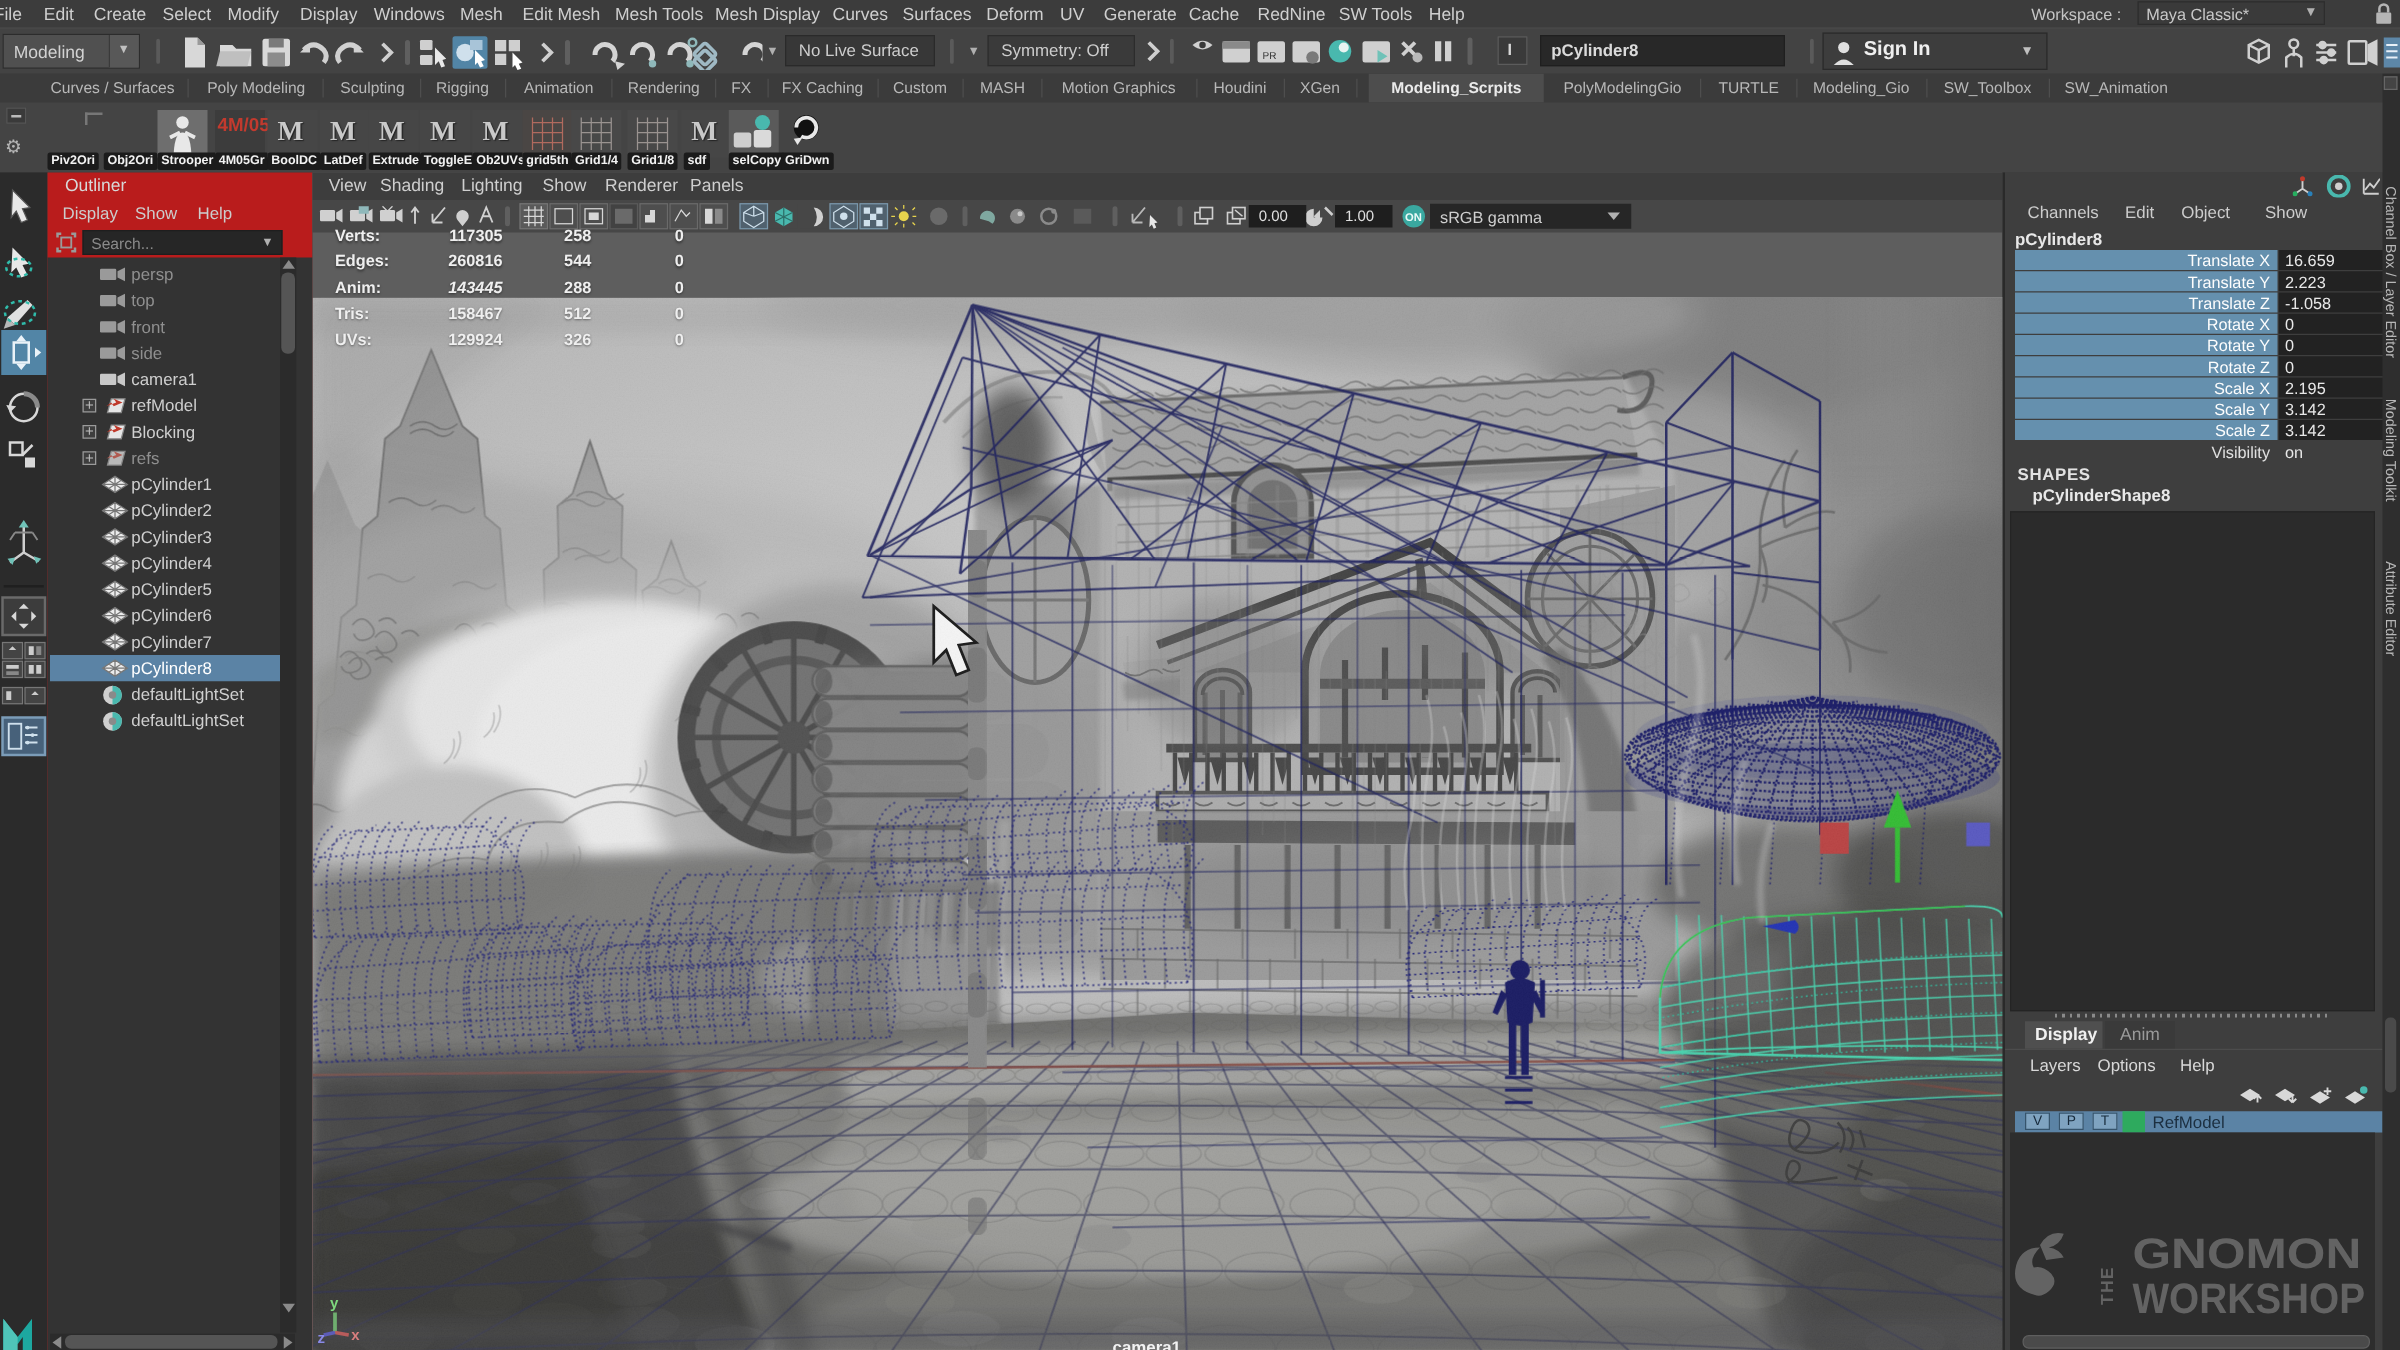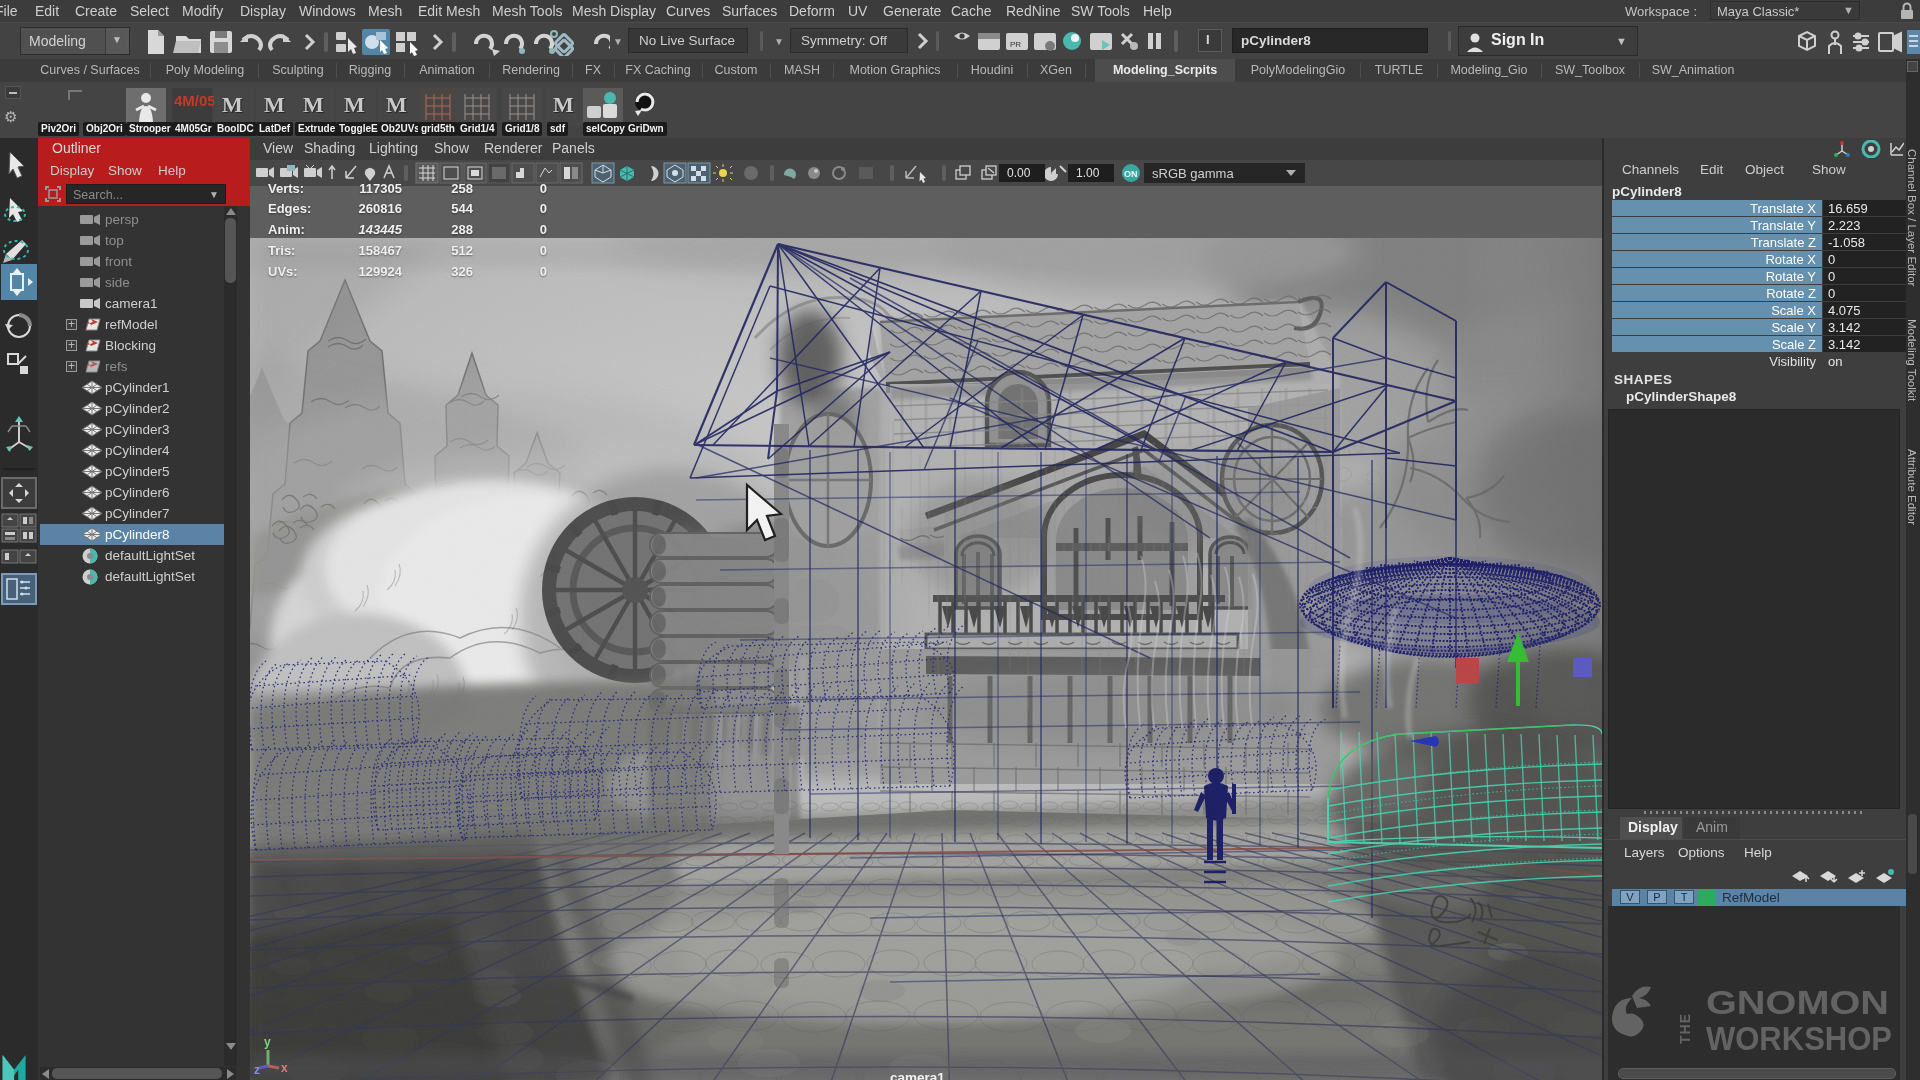--- a/index.html
+++ b/index.html
@@ -41,21 +41,21 @@
       <span class="abs" style="right:5px;top:2px;color:#b0b0b0;font-size:11px;">▼</span>
     </div>
     <svg class="abs" style="left:1898px;top:2px;" width="18" height="19" viewBox="0 0 18 19">
       <rect x="3" y="8" width="12" height="9" rx="1" fill="#b5b5b5"></rect>
       <path d="M5.5 8 V5 a3.5 3.5 0 0 1 7 0 V8" fill="none" stroke="#b5b5b5" stroke-width="2"></path>
     </svg>
   </div>
 
   <div class="abs" id="toolbar" style="left:0;top:22px;width:1920px;height:37px;background:#434343;border-top:1px solid #4a4a4a;">
 
-    <div class="abs" style="left:20px;top:4px;width:110px;height:28px;background:#505050;border:1px solid #2c2c2c;">
+    <div class="abs" style="left:2px;top:4px;width:110px;height:28px;background:#505050;border:1px solid #2c2c2c;">
       <span class="abs" style="left:8px;top:5px;color:#d2d2d2;font-size:14px;">Modeling</span>
       <div class="abs" style="right:0;top:0;width:24px;height:26px;background:#585858;border-left:1px solid #3a3a3a;">
         <span class="abs" style="left:6px;top:6px;color:#c0c0c0;font-size:10px;">▼</span>
       </div>
     </div>
     <div class="abs sep" style="left:125px;top:8px;height:20px;"></div>
     <svg class="abs" style="left:140px;top:5px;" width="470" height="28" viewBox="0 0 470 28">
 
       <path d="M8 2 h10 l6 6 v18 h-16 z" fill="#d8d8d8"></path>
         <path d="M18 2 l6 6 h-6 z" fill="#9a9a9a"></path>
@@ -2246,21 +2246,21 @@
     <div class="chrow" style="top:130px;">
         <div class="chlab">Rotate Y</div>
         <div class="chval">0</div>
       </div>
     <div class="chrow" style="top:147px;">
         <div class="chlab">Rotate Z</div>
         <div class="chval">0</div>
       </div>
     <div class="chrow" style="top:164px;">
         <div class="chlab">Scale X</div>
-        <div class="chval">4.075</div>
+        <div class="chval">2.195</div>
       </div>
     <div class="chrow" style="top:181px;">
         <div class="chlab">Scale Y</div>
         <div class="chval">3.142</div>
       </div>
     <div class="chrow" style="top:198px;">
         <div class="chlab">Scale Z</div>
         <div class="chval">3.142</div>
       </div>
     <div class="chrow" style="top:215px;">

